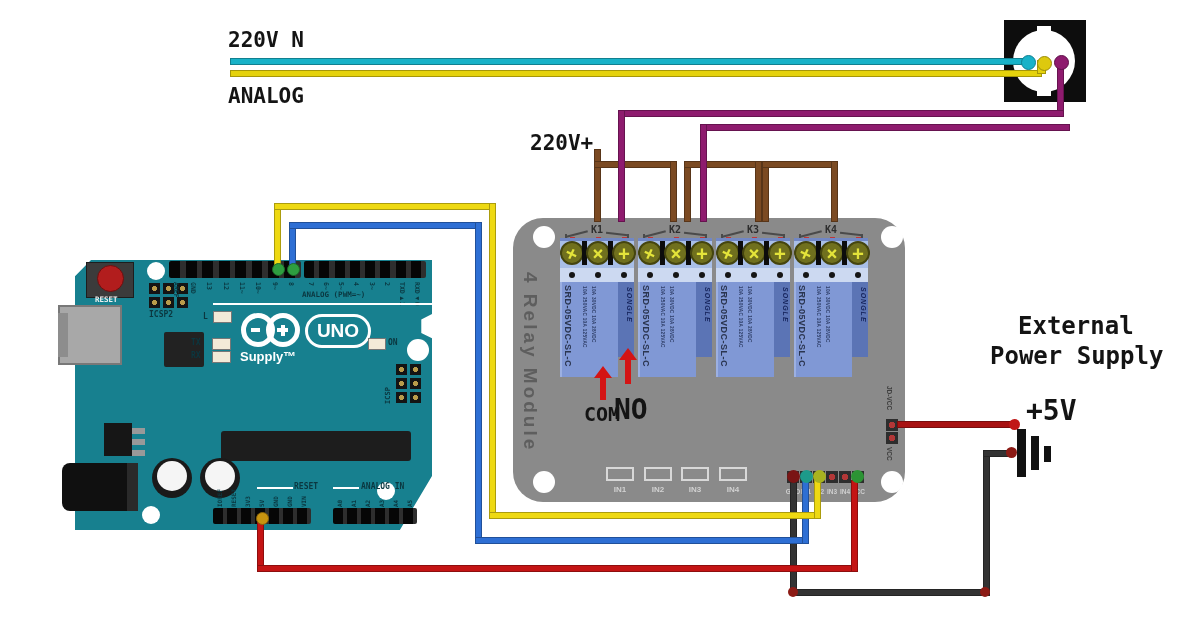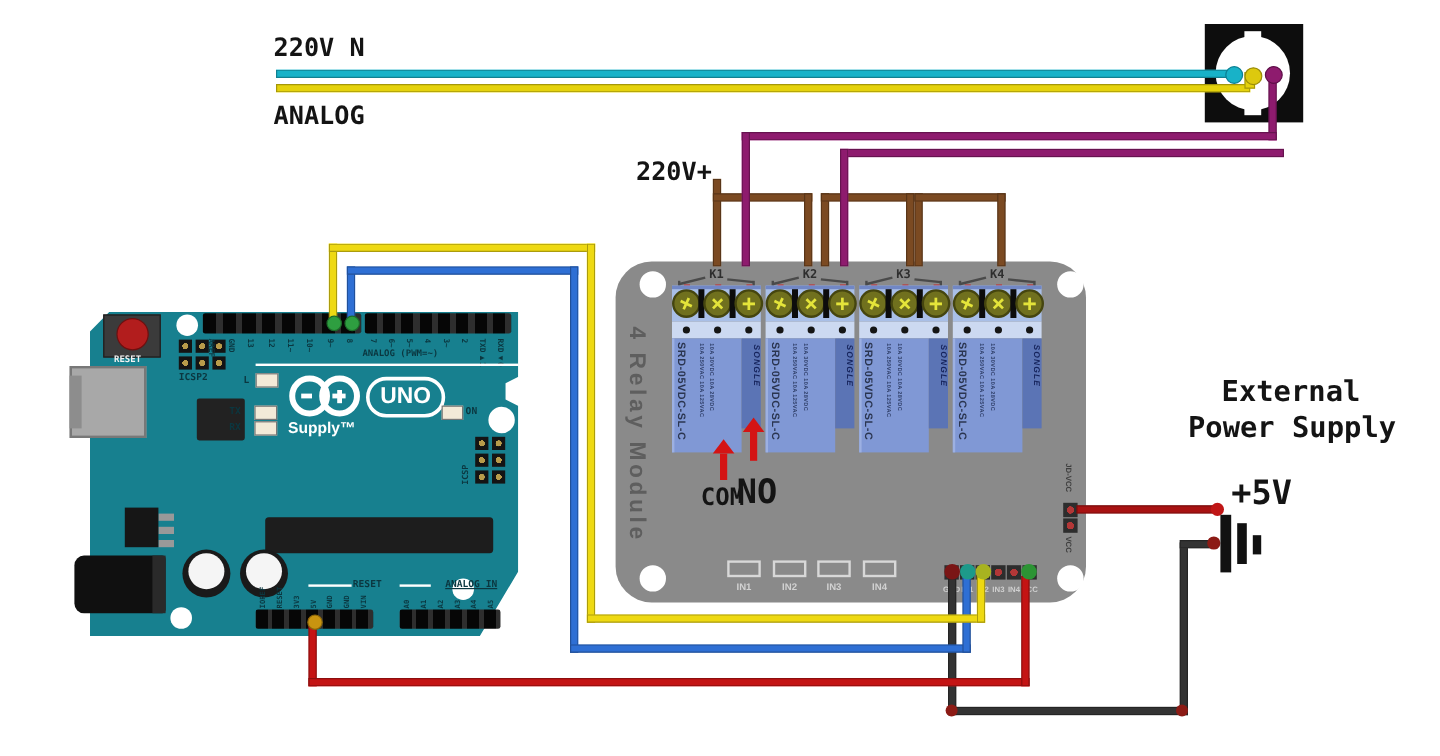--- a/index.html
+++ b/index.html
@@ -309,21 +309,21 @@
   <div class="dot" style="left:200px;top:458px;width:40px;height:40px;background:#1a1a1a;"></div>
   <div class="dot" style="left:205px;top:461px;width:30px;height:30px;background:#f5f5f5;"></div>
   <div class="abs" style="left:62px;top:463px;width:76px;height:48px;background:#101010;border-radius:8px 3px 3px 8px;"></div>
   <div class="abs" style="left:127px;top:463px;width:11px;height:48px;background:#2a2a2a;"></div>
   <div class="hole" style="left:142px;top:506px;width:18px;height:18px;"></div>
   <div class="hole" style="left:377px;top:482px;width:18px;height:18px;"></div>
 
   <div class="abs" style="left:257px;top:487px;width:36px;height:2px;background:#fff;"></div>
   <div class="silk" style="left:294px;top:482px;font-size:8px;">RESET</div>
   <div class="abs" style="left:333px;top:487px;width:26px;height:2px;background:#fff;"></div>
-  <div class="silk" style="left:371px;top:482px;font-size:8px;text-decoration:underline;">ANALOG IN</div>
+  <div class="silk" style="left:361px;top:482px;font-size:8px;">ANALOG IN</div>
 
   <div class="silk vup" style="left:216px;top:483px;height:24px;font-size:6px;">IOREF</div>
   <div class="silk vup" style="left:230px;top:483px;height:24px;font-size:6px;">RESET</div>
   <div class="silk vup" style="left:244px;top:483px;height:24px;font-size:6px;">3V3</div>
   <div class="silk vup" style="left:258px;top:483px;height:24px;font-size:6px;">5V</div>
   <div class="silk vup" style="left:272px;top:483px;height:24px;font-size:6px;">GND</div>
   <div class="silk vup" style="left:286px;top:483px;height:24px;font-size:6px;">GND</div>
   <div class="silk vup" style="left:300px;top:483px;height:24px;font-size:6px;">VIN</div>
   <div class="silk vup" style="left:336px;top:486px;height:21px;font-size:6px;">A0</div>
   <div class="silk vup" style="left:350px;top:486px;height:21px;font-size:6px;">A1</div>

